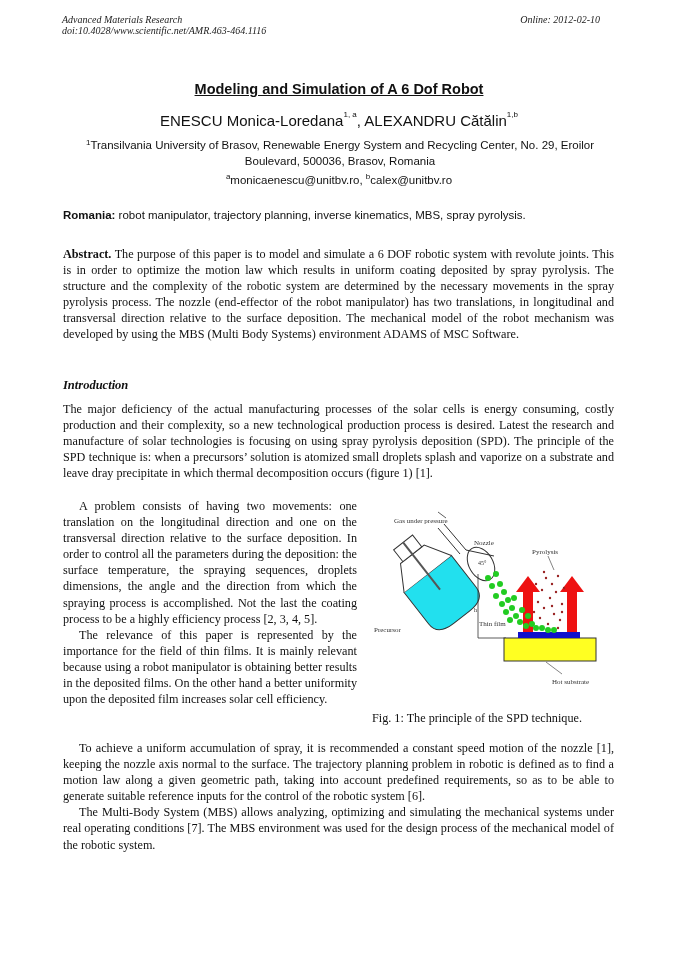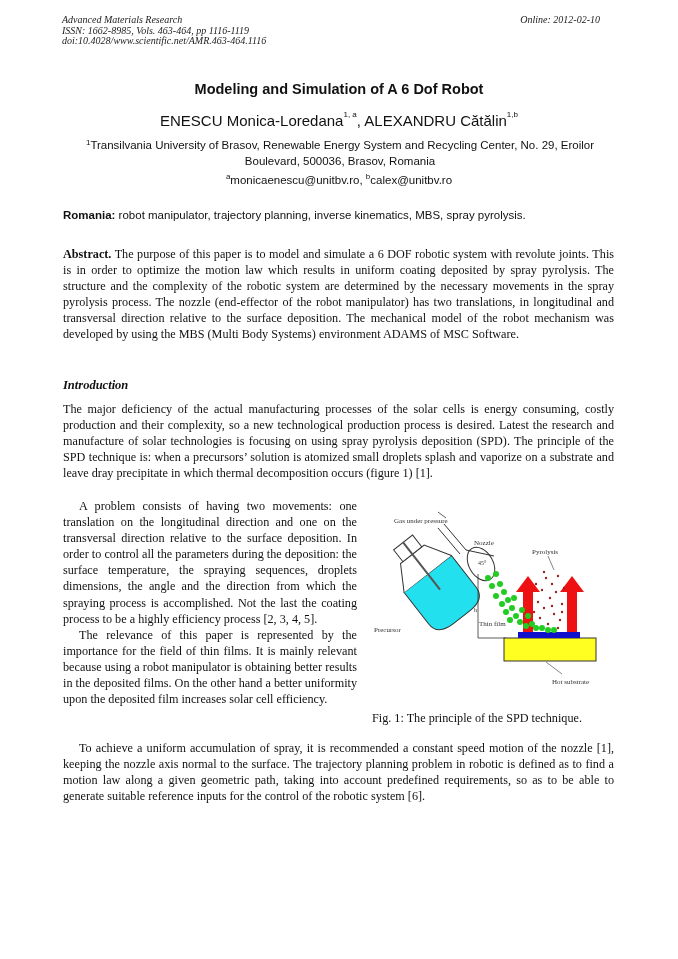--- a/index.html
+++ b/index.html
@@ -3,21 +3,21 @@
 <meta charset="utf-8">
 <style>
   html, body { margin: 0; padding: 0; }
   body {
     width: 678px; height: 959px; background: #ffffff; position: relative; overflow: hidden;
     font-family: "Liberation Serif", serif; color: #111;
   }
   .header { position: absolute; left: 62px; top: 15px; width: 554px; font-style: italic; font-size: 10px; line-height: 10.5px; color: #222; }
   .header .right { position: absolute; right: 16px; top: 0; }
   .title { position: absolute; left: 0; width: 678px; top: 81px; text-align: center;
-    font-family: "Liberation Sans", sans-serif; font-weight: bold; font-size: 14.5px; }
+    font-family: "Liberation Sans", sans-serif; font-weight: bold; font-size: 14.5px; text-decoration: underline; }
   .authors { position: absolute; left: 0; width: 678px; top: 112px; text-align: center;
     font-family: "Liberation Sans", sans-serif; font-size: 15px; }
   .authors sup, .affil sup, .emails sup { font-size: 8px; vertical-align: top; position: relative; top: -2px; }
   .affil { position: absolute; left: 60px; width: 560px; top: 137px; text-align: center;
     font-family: "Liberation Sans", sans-serif; font-size: 11.5px; line-height: 16px; }
   .emails { position: absolute; left: 0; width: 678px; top: 174px; text-align: center;
     font-family: "Liberation Sans", sans-serif; font-size: 11.5px; }
   .keywords { position: absolute; left: 63px; width: 560px; top: 209px;
     font-family: "Liberation Sans", sans-serif; font-size: 11.5px; }
   .keywords b { font-weight: bold; }
@@ -33,21 +33,20 @@
   .full2 { top: 740px; }
   .figure { position: absolute; left: 366px; top: 508px; width: 250px; height: 180px; }
   .caption { position: absolute; left: 372px; top: 711px; font-size: 12.2px; }
   svg text { font-family: "Liberation Serif", serif; }
 </style>
 </head>
 <body>
 
 <div class="header">
   <div>Advanced Materials Research</div>
-  <div>ISSN: 1662-8985, Vols. 463-464, pp 1116-1119</div>
   <div>doi:10.4028/www.scientific.net/AMR.463-464.1116</div>
   <div class="right">Online: 2012-02-10</div>
 </div>
 
 <div class="title">Modeling and Simulation of A 6 Dof Robot</div>
 
 <div class="authors">
   <span>ENESCU Monica-Loredana</span><sup>1, a</sup>, <span>ALEXANDRU Cătălin</span><sup>1,b</sup>
 </div>
 
@@ -157,13 +156,14 @@
     <text x="108" y="104" font-size="6" fill="#333">h</text>
     <text x="186" y="176" font-size="7" fill="#333">Hot substrate</text>
     <line x1="196" y1="166" x2="180" y2="154" stroke="#333" stroke-width="0.6"></line>
     <line x1="182" y1="48" x2="188" y2="62" stroke="#333" stroke-width="0.6"></line>
   </svg>
 </div>
 <div class="caption">Fig. 1: The principle of the SPD technique.</div>
 
 <div class="para full2">
   <div class="indent">To achieve a uniform accumulation of spray, it is recommended a constant speed motion of the nozzle [1], keeping the nozzle axis normal to the surface. The trajectory planning problem in robotic is defined as to find a motion law along a given geometric path, taking into account predefined requirements, so as to be able to generate suitable reference inputs for the control of the robotic system [6].</div>
+  <div class="indent">The Multi-Body System (MBS) allows analyzing, optimizing and simulating the mechanical systems under real operating conditions [7]. The MBS environment was used for the design process of the mechanical model of the robotic system.</div>
 </div>
 
 </body></html>

